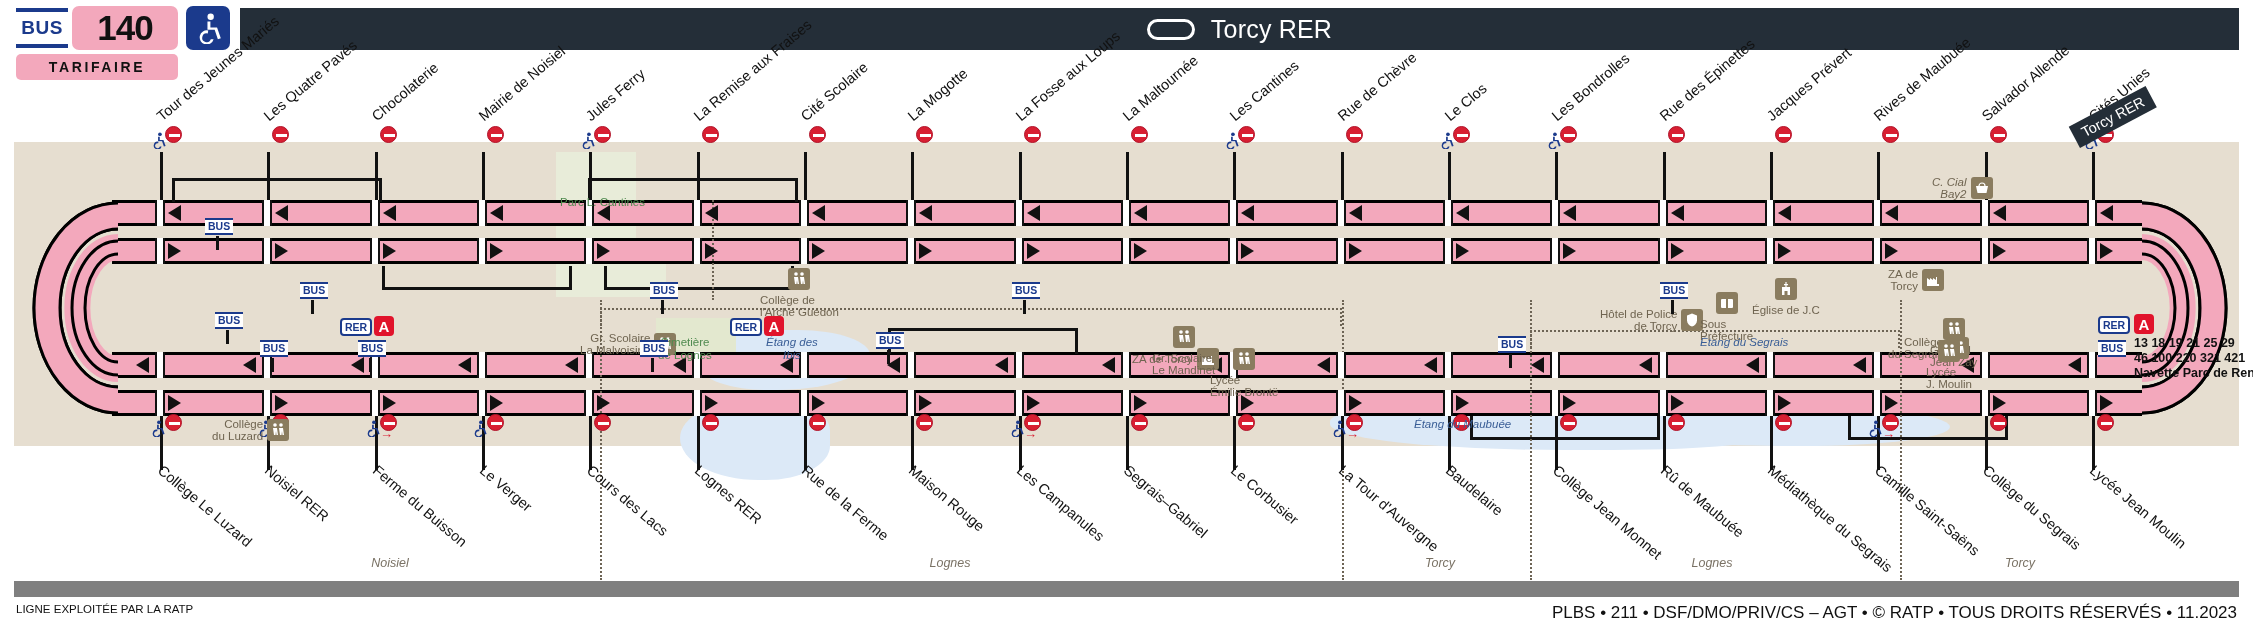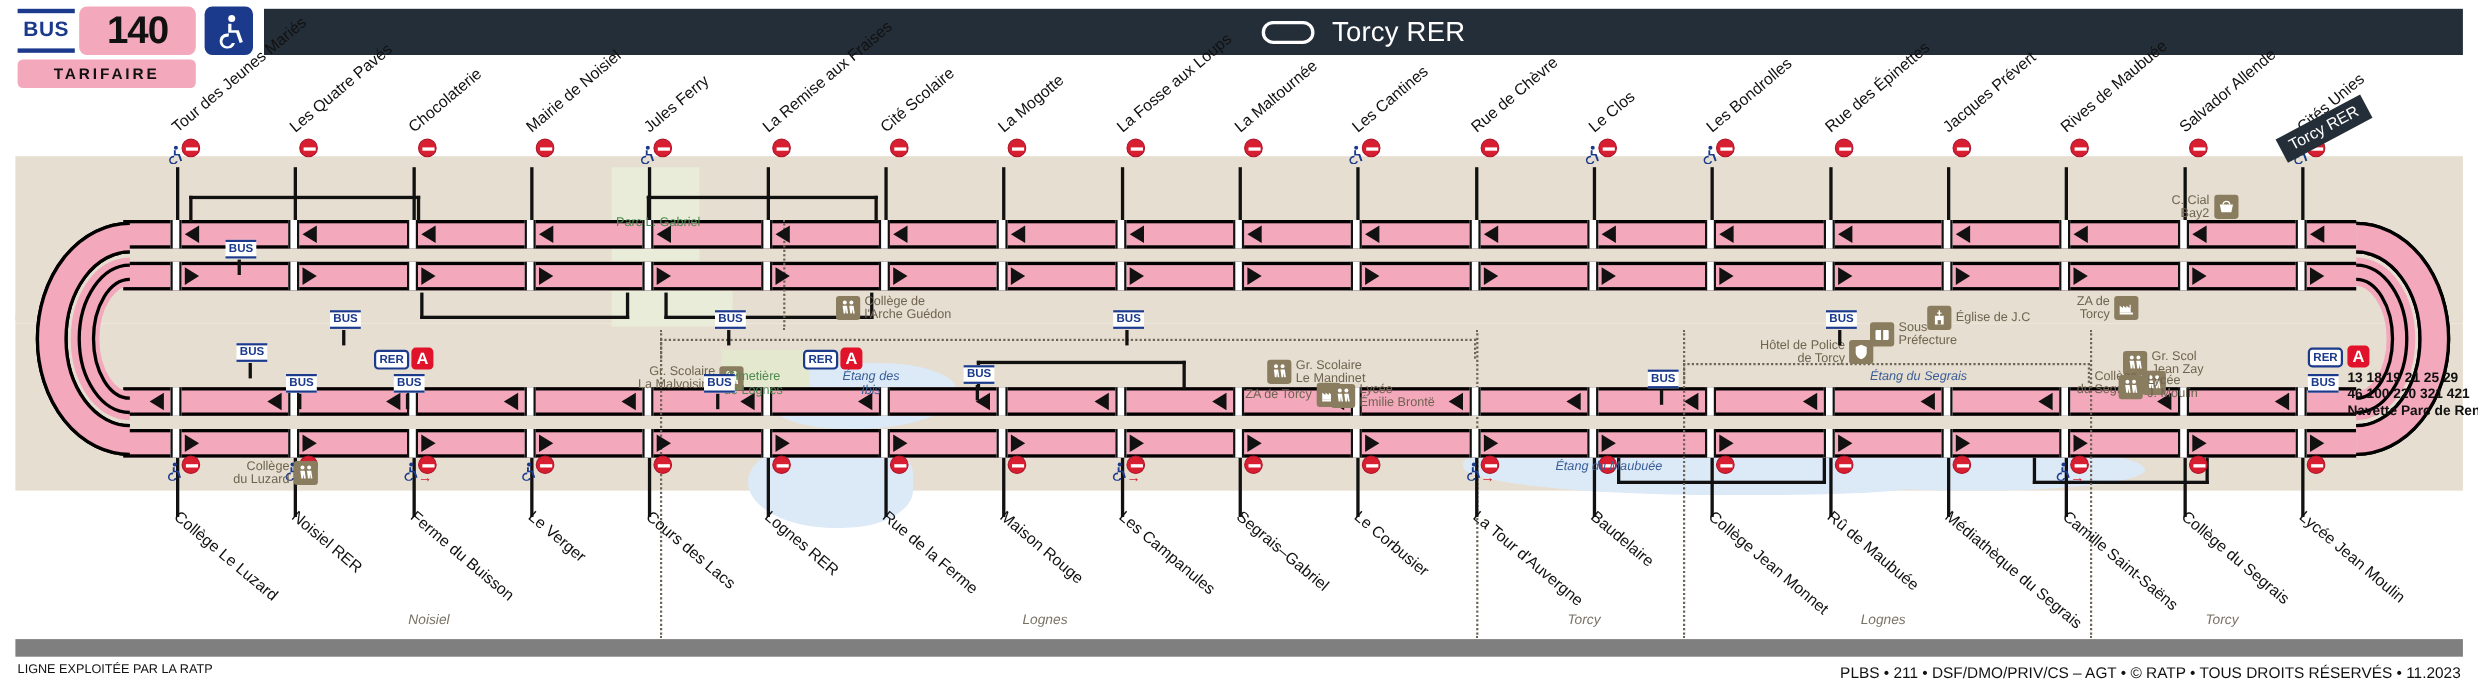--- a/index.html
+++ b/index.html
@@ -115,21 +115,21 @@
           color:#1b3a8c; font-weight:bold; font-size:10.5px;
           padding:1px 3px; line-height:1.05; }
   .rerbox { position:absolute; background:#fff; border:2px solid #1b3a8c;
             border-radius:4px; color:#1b3a8c; font-weight:bold; font-size:10.5px;
             padding:1px 3px; }
   .rerA { position:absolute; width:20px; height:20px; background:#e1132b;
           border-radius:4px; color:#fff; font-weight:bold; font-size:15px;
           display:flex; align-items:center; justify-content:center; }
 
   
-  .poi { position:absolute; display:flex; align-items:center; gap:4px; }
+  .poi { position:absolute; display:flex; align-items:center; gap:4px;flex-direction:column; }
   .poi-ico { width:22px; height:22px; background:#8a7c5f; border-radius:3px;
              display:flex; align-items:center; justify-content:center; }
   .poi-ico svg { width:16px; height:16px; fill:#fff; }
   .poi-txt { font-size:11.5px; color:#6f6450; line-height:1.05; white-space:nowrap; }
   .poi.rev { flex-direction:row-reverse; }
   .poi.rev .poi-txt { text-align:right; }
 
   .green-txt { position:absolute; font-size:11.5px; color:#4f8a4f; line-height:1.1;
                white-space:nowrap; text-align:center; }
   .water-txt { position:absolute; font-size:11.5px; color:#3a5e96; font-style:italic;
@@ -150,21 +150,21 @@
               text-align:center; white-space:nowrap; }
 
   
   .fare-bar { position:absolute; left:14px; top:581px; width:2225px; height:16px;
               background:#7f7f7f; }
   .fare-txt { position:absolute; left:0; top:581px; width:2253px; height:16px;
               display:flex; align-items:center; justify-content:center;
               color:#fff; font-size:11.5px; font-weight:bold; font-style:italic;
               letter-spacing:.4px; }
   .foot-l { position:absolute; left:16px; top:603px; font-size:11.5px; color:#111; }
-  .foot-r { position:absolute; right:16px; top:603px; font-size:14px; color:#111; }
+  .foot-r { position:absolute; right:16px; top:603px; font-size:17px; color:#111; }
 
   
   .dashbox { position:absolute; border:2px dotted #6d6455; }
   .branchbox { position:absolute; border:3px solid #111; border-bottom:none; }
   .branchbox2 { position:absolute; border:3px solid #111; border-top:none; }
 </style>
 </head>
 <body>
 
 <div id="root">
@@ -581,21 +581,21 @@
       <div class="arrow left" style="left: 1746px; top: 357px;"></div>
       <div class="arrow right" style="left: 1778px; top: 395px;"></div>
       <div class="arrow left" style="left: 1853px; top: 357px;"></div>
       <div class="arrow right" style="left: 1885px; top: 395px;"></div>
       <div class="arrow left" style="left: 1961px; top: 357px;"></div>
       <div class="arrow right" style="left: 1993px; top: 395px;"></div>
       <div class="arrow left" style="left: 2068px; top: 357px;"></div>
       <div class="arrow right" style="left: 2100px; top: 395px;"></div>
     </div>
 
-  <div class="green-txt" style="left:560px; top:196px;">Parc L. Gabriel</div>
+  <div class="green-txt" style="left:560px; top:196px;">Parc L. Cantines</div>
 
   <div class="poi" style="left:760px; top:268px;">
     <span class="poi-ico">
         <svg viewBox="0 0 16 16">
           <circle cx="5" cy="3" r="1.8"></circle>
           <circle cx="11" cy="3" r="1.8"></circle>
           <path d="M3 6h4l1 7H6.5L6 9l-.5 4H4z"></path>
           <path d="M9 6h4l1 7h-1.5L12 9l-.5 4H10z"></path>
         </svg>
       </span>
@@ -605,21 +605,21 @@
   <div class="poi rev" style="left:1888px; top:268px;">
     <span class="poi-ico">
         <svg viewBox="0 0 16 16">
           <path d="M2 12h12v2H2z"></path>
           <path d="M2 6l3 2V6l3 2V6l3 2V5h1v7H2z"></path>
         </svg>
       </span>
     <span class="poi-txt">ZA de<br>Torcy</span>
   </div>
 
-  <div class="poi rev" style="left:1974px; top:176px;">
+  <div class="poi rev" style="left:1932px; top:176px;font-style:italic;">
     <span class="poi-ico">
         <svg viewBox="0 0 16 16">
           <path d="M2 6h12l-1.5 7h-9z"></path>
           <path d="M5 6a3 3 0 0 1 6 0" fill="none" stroke="#fff" stroke-width="1.2"></path>
         </svg>
       </span>
     <span class="poi-txt">C. Cial<br>Bay2</span>
   </div>
 
   <div class="poi rev" style="left:212px; top:418px;">

